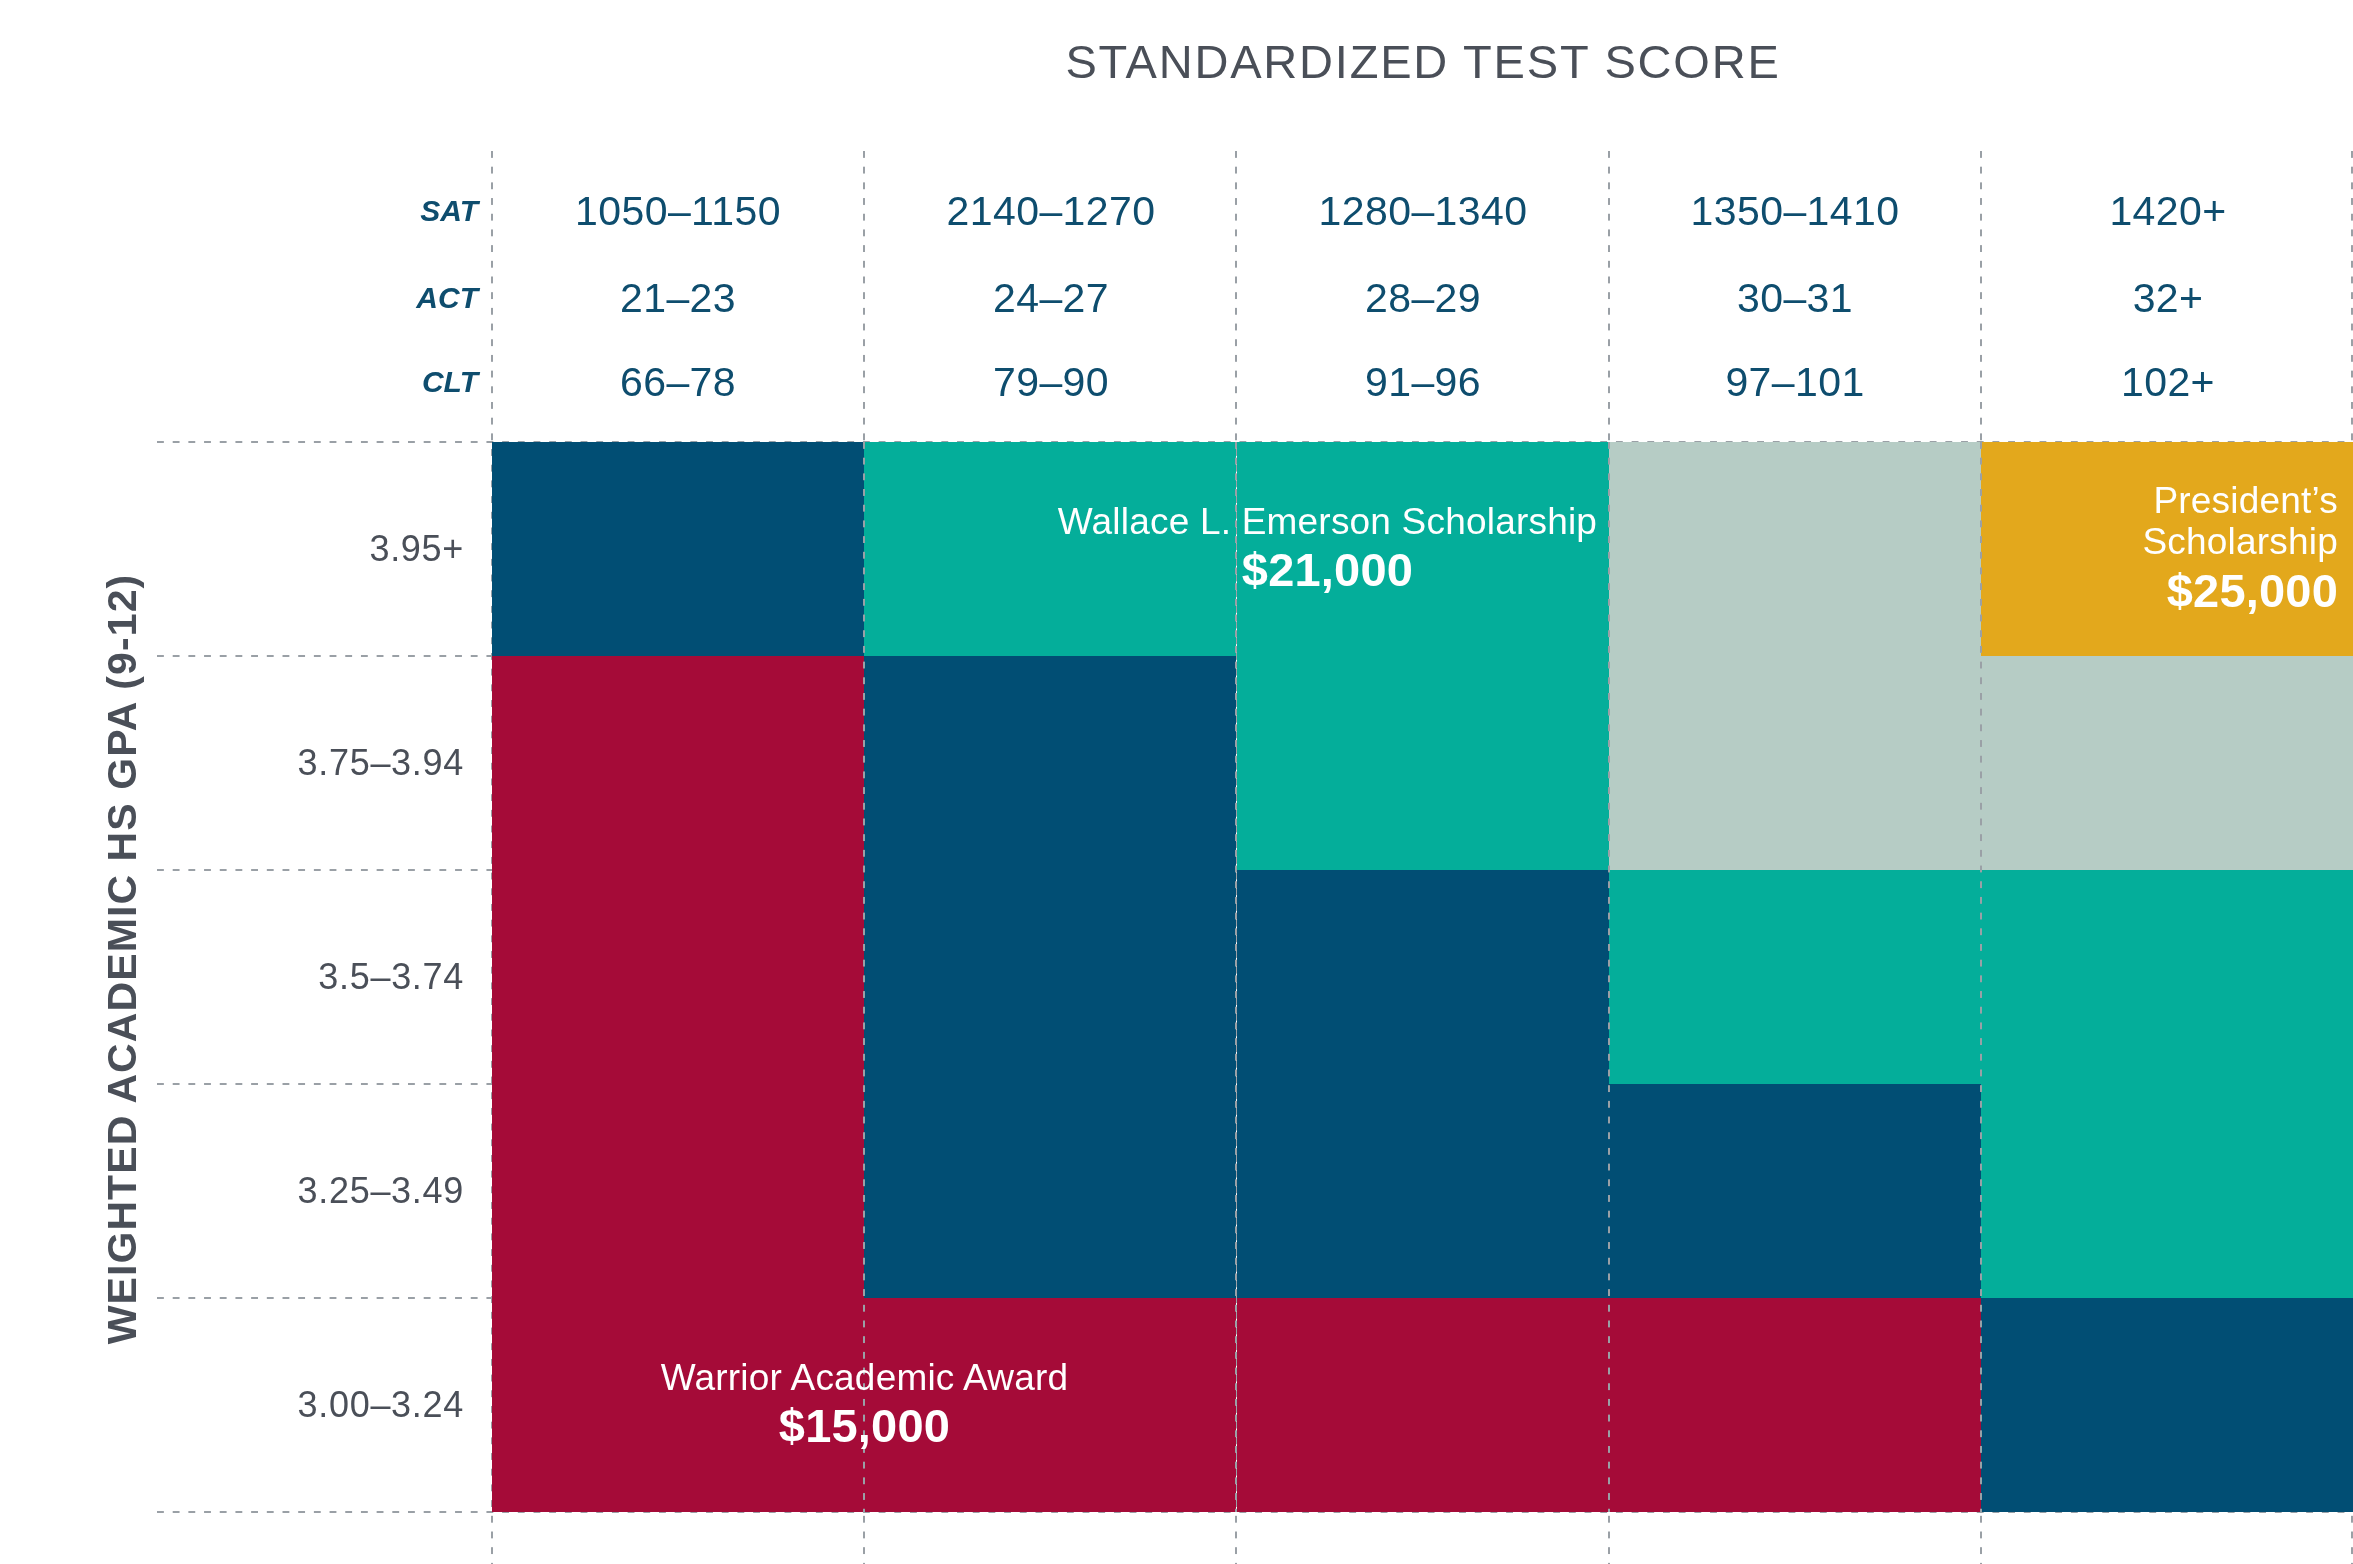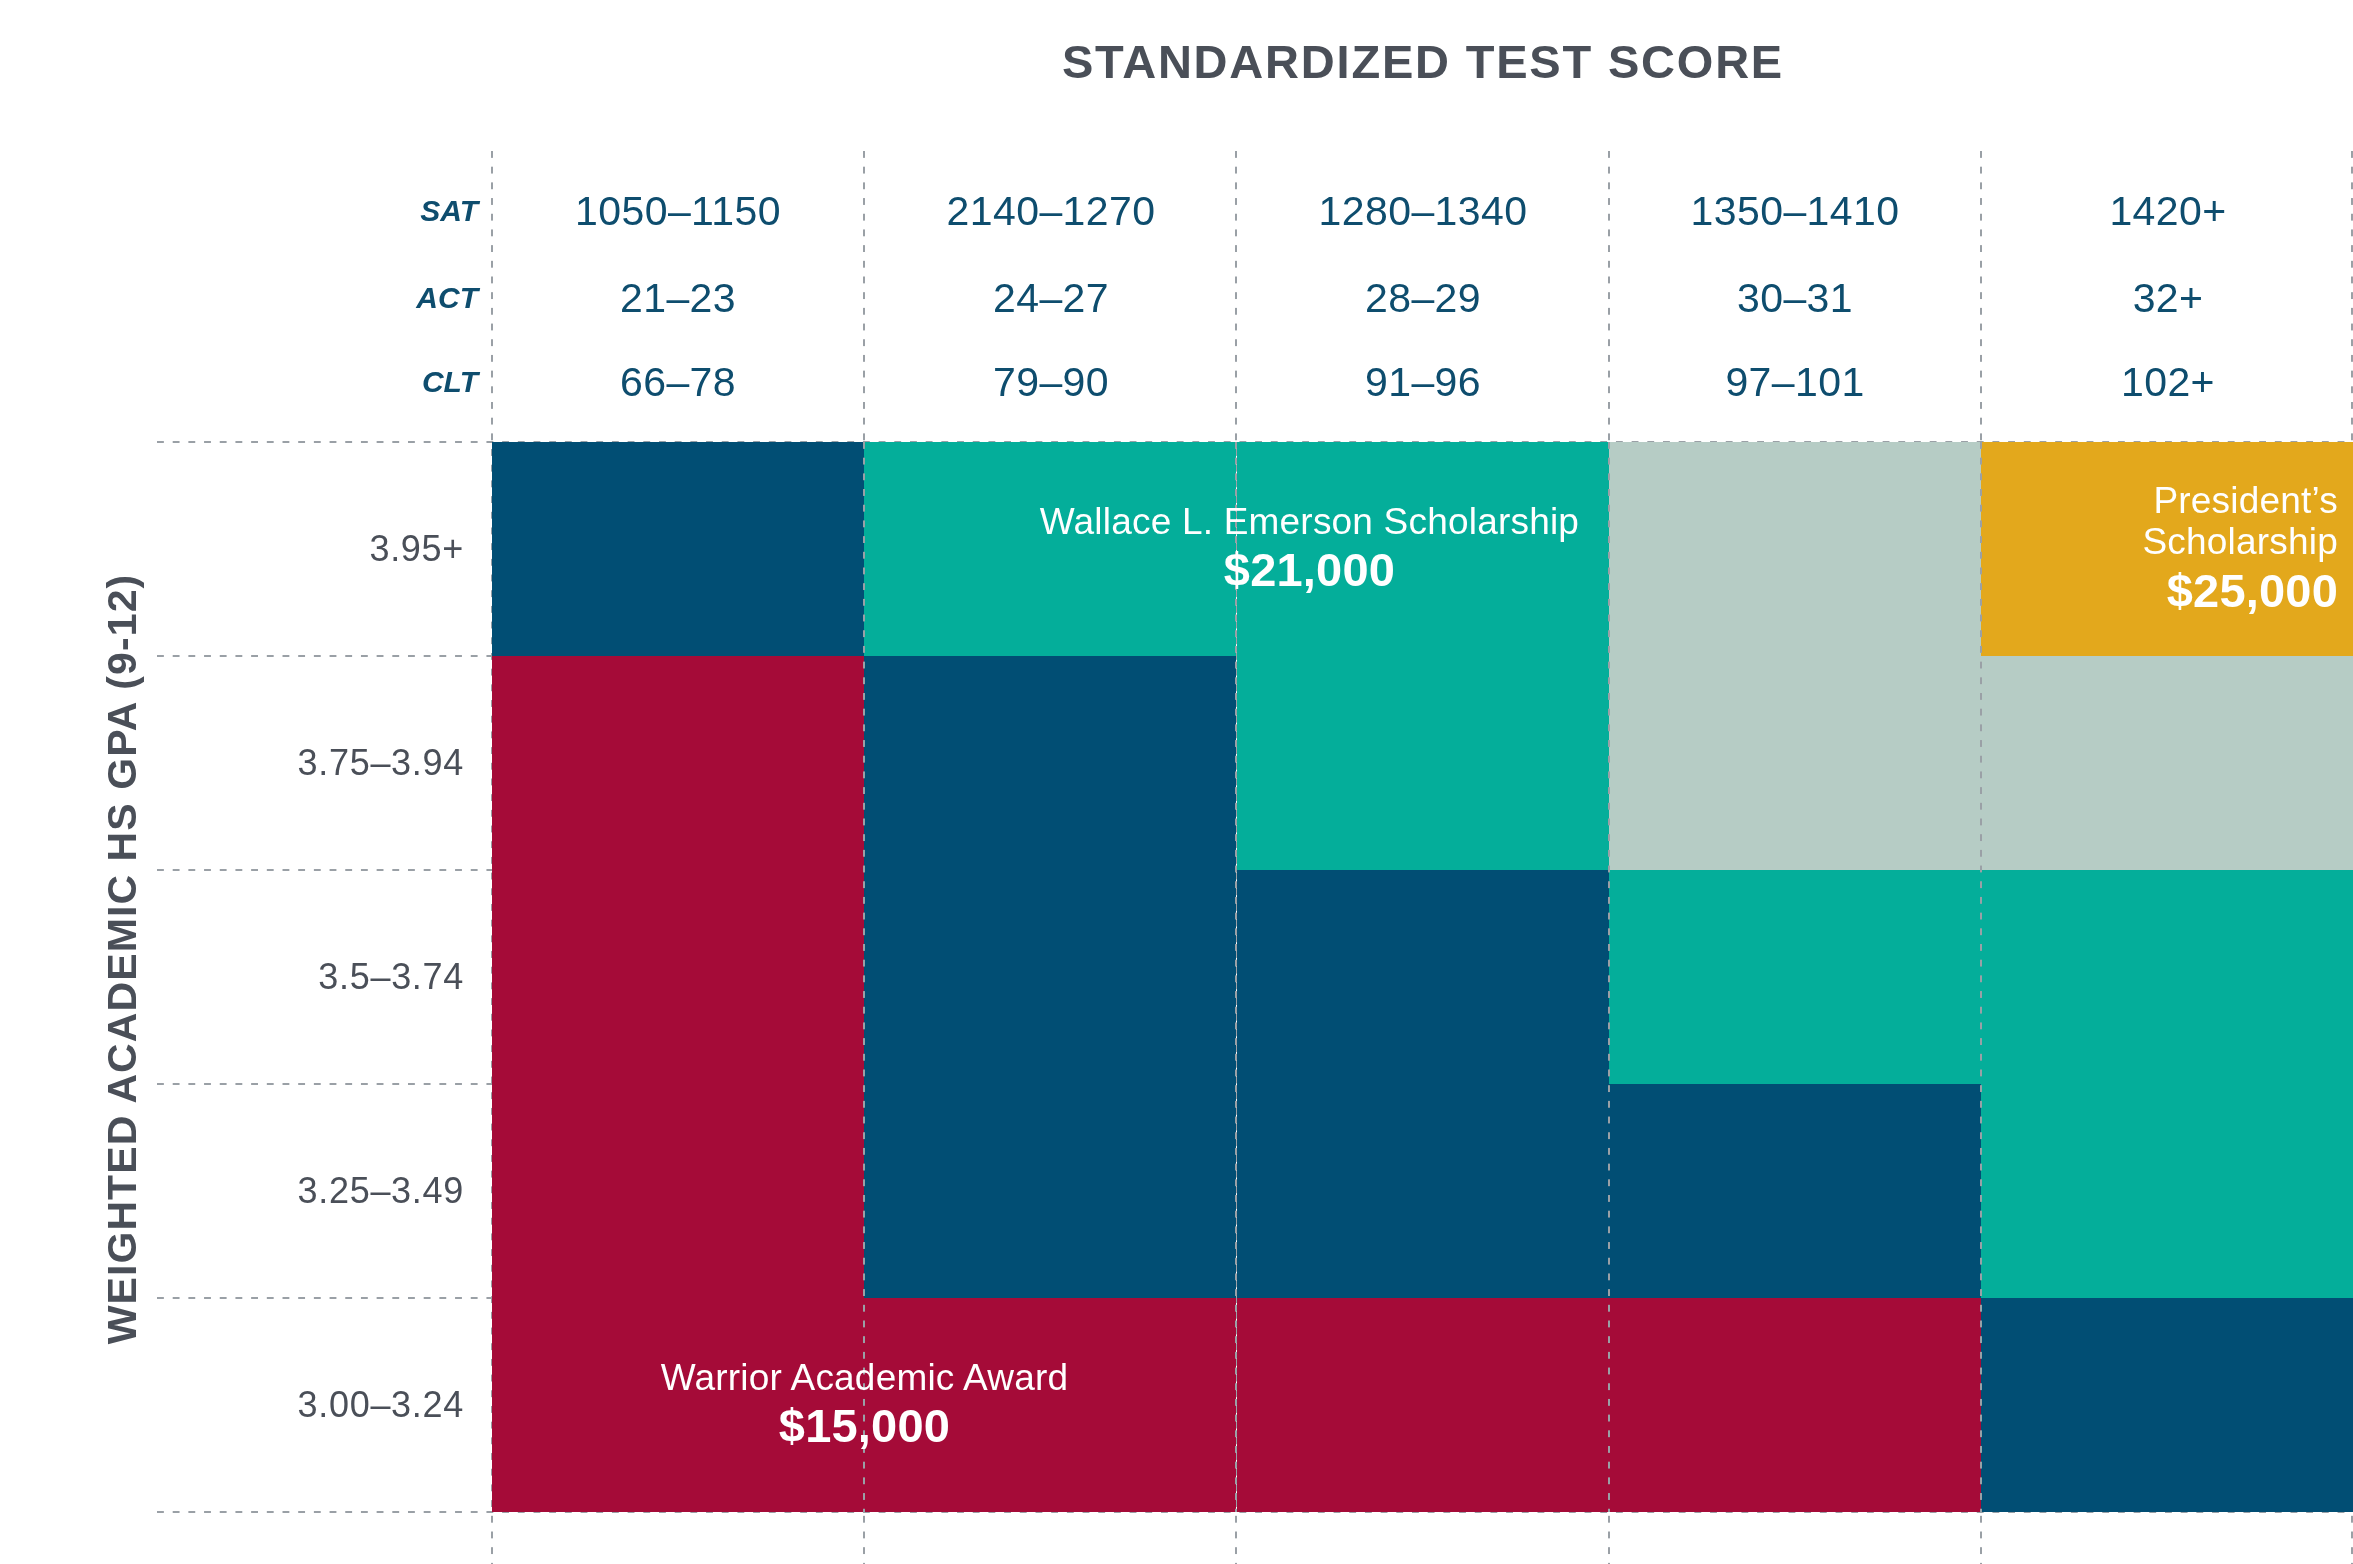--- a/index.html
+++ b/index.html
@@ -9,21 +9,21 @@
     font-family:"Liberation Sans", sans-serif;
     position:relative; overflow:hidden;
   }
 
   
   #chart-title {
     position:absolute;
     left:492px; top:34px; width:1862px;
     text-align:center;
     font-family:"Liberation Sans", sans-serif;
-    font-weight:bold;
+    font-weight:normal;
     font-size:47px;
     letter-spacing:1.8px;
     color:#4A4F58;
   }
 
   
   #col-header {
     position:absolute;
     left:157px; top:164px; width:2197px; height:250px;
   }
@@ -209,21 +209,21 @@
   <div class="cell" style="left: 372px; top: 856px; background: rgb(165, 11, 56);"></div>
   <div class="cell" style="left: 745px; top: 856px; background: rgb(165, 11, 56);"></div>
   <div class="cell" style="left: 1117px; top: 856px; background: rgb(165, 11, 56);"></div>
   <div class="cell" style="left: 1489px; top: 856px; background: rgb(1, 78, 116);"></div>
 
   <div class="vgrid" style="left:371px;  top:0; height:1070px;"></div>
   <div class="vgrid" style="left:743px; top:0; height:1070px;"></div>
   <div class="vgrid" style="left:1116px; top:0; height:1070px;"></div>
   <div class="vgrid" style="left:1488px; top:0; height:1070px;"></div>
 
-  <div class="annot ctr light" style="left:374px; top:0px; width:887px; height:214px;">
+  <div class="annot ctr light" style="left:392px; top:0px; width:887px; height:214px;">
     <div class="nm">Wallace L. Emerson Scholarship</div>
     <div class="amt">$21,000</div>
   </div>
 
   <div class="annot rgt light" style="left:1489px; top:8.6px; width:357px; height:197px;">
     <div class="nm">President’s</div>
     <div class="nm">Scholarship</div>
     <div class="amt">$25,000</div>
   </div>
 

